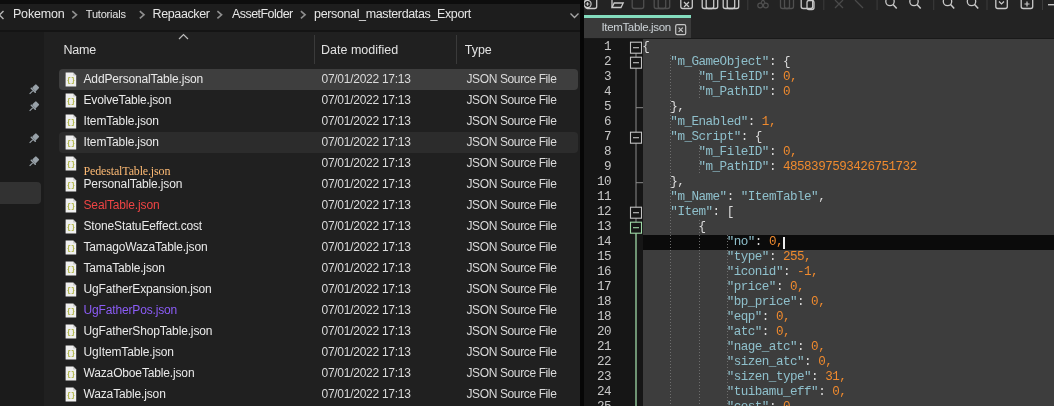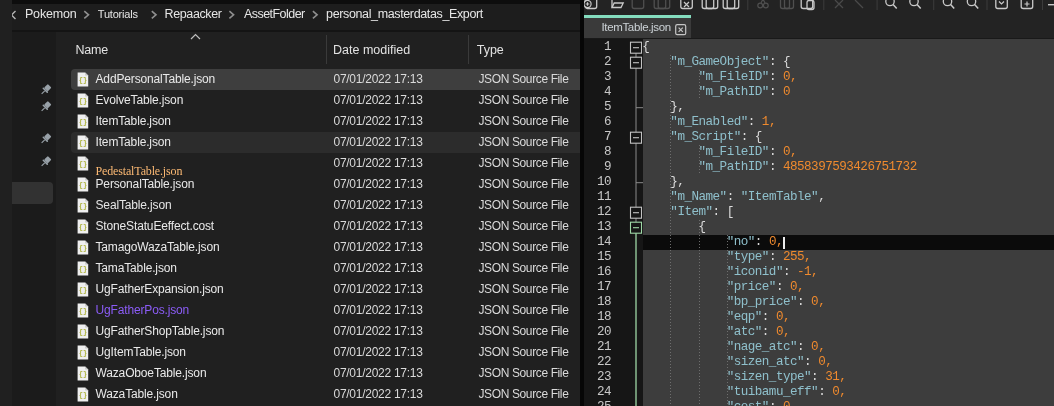--- a/index.html
+++ b/index.html
@@ -3,21 +3,21 @@
 *{margin:0;padding:0;box-sizing:border-box;border:0 solid transparent;}
 html,body{width:1054px;height:406px;overflow:hidden;background:#202020;}
 body{font-family:"Liberation Sans",sans-serif;position:relative;}
 .a{position:absolute;}
 .mono{font-family:"Liberation Mono",monospace;font-size:12.6px;letter-spacing:-0.52px;white-space:pre;}
 .s{color:#8fc0cc;}
 .p{color:#dcdcdc;}
 .n{color:#ef8a2e;}
 </style></head><body>
 
-<div class="a" style="left:0;top:0;width:582px;height:406px;background:#202020;overflow:hidden;margin-left:12px;">
+<div class="a" style="left:0;top:0;width:582px;height:406px;background:#202020;overflow:hidden;">
 <div class="a" style="left:0;top:0;width:582px;height:4px;background:#0d0d0d;"></div>
 <div class="a" style="left:0;top:4px;width:582px;height:26px;background:#1d1d1d;"></div>
 <div class="a" style="left:0;top:30px;width:582px;height:2px;background:#141414;"></div>
 <div class="a" style="left:12.9px;top:7px;height:14px;line-height:14px;font-size:12.5px;color:#e6e6e6;letter-spacing:-0.15px;">Pokemon</div>
 <div class="a" style="left:85.8px;top:7px;height:14px;line-height:14px;font-size:11px;color:#e6e6e6;letter-spacing:-0.2px;">Tutorials</div>
 <div class="a" style="left:152.6px;top:7px;height:14px;line-height:14px;font-size:12.5px;color:#e6e6e6;letter-spacing:-0.4px;">Repaacker</div>
 <div class="a" style="left:232px;top:7px;height:14px;line-height:14px;font-size:12.5px;color:#e6e6e6;letter-spacing:-0.55px;">AssetFolder</div>
 <div class="a" style="left:314.1px;top:7px;height:14px;line-height:14px;font-size:12.5px;color:#e6e6e6;letter-spacing:-0.37px;">personal_masterdatas_Export</div>
 <svg class="a" style="left:0;top:0;" width="582" height="30" viewBox="0 0 582 30">
       <polyline points="72.30000000000001,11.2 76.5,14.8 72.30000000000001,18.4" fill="none" stroke="#8f8f8f" stroke-width="1.6"></polyline>
@@ -107,21 +107,21 @@
       <text x="5.9" y="10.3" font-family="Liberation Mono,monospace" font-size="7" font-weight="bold" fill="#adb23d" text-anchor="middle">{}</text>
     </svg>
 <div class="a" style="left:83.5px;top:177.0px;height:15px;line-height:15px;font-size:12px;color:#e9e9e9;letter-spacing:-0.15px;">PersonalTable.json</div>
 <div class="a" style="left:321.5px;top:177.0px;height:15px;line-height:15px;font-size:12px;color:#dadada;letter-spacing:-0.27px;">07/01/2022 17:13</div>
 <div class="a" style="left:466.5px;top:177.0px;height:15px;line-height:15px;font-size:12px;color:#dadada;letter-spacing:-0.38px;">JSON Source File</div>
 <svg class="a" style="left:65px;top:198.0px;" width="12" height="15" viewBox="0 0 12 15">
       <path d="M0.6 0.4 h7.6 l3 3 V14.6 H0.6 Z" fill="#efefef"></path>
       <path d="M8.2 0.4 l3 3 H8.2 Z" fill="#c6c6c6"></path>
       <text x="5.9" y="10.3" font-family="Liberation Mono,monospace" font-size="7" font-weight="bold" fill="#adb23d" text-anchor="middle">{}</text>
     </svg>
-<div class="a" style="left:83.5px;top:198.0px;height:15px;line-height:15px;font-size:12px;color:#e5e5e5;letter-spacing:-0.15px;">SealTable.json</div>
+<div class="a" style="left:83.5px;top:198.0px;height:15px;line-height:15px;font-size:12px;color:#ef4444;letter-spacing:-0.15px;">SealTable.json</div>
 <div class="a" style="left:321.5px;top:198.0px;height:15px;line-height:15px;font-size:12px;color:#dadada;letter-spacing:-0.27px;">07/01/2022 17:13</div>
 <div class="a" style="left:466.5px;top:198.0px;height:15px;line-height:15px;font-size:12px;color:#dadada;letter-spacing:-0.38px;">JSON Source File</div>
 <svg class="a" style="left:65px;top:219.0px;" width="12" height="15" viewBox="0 0 12 15">
       <path d="M0.6 0.4 h7.6 l3 3 V14.6 H0.6 Z" fill="#efefef"></path>
       <path d="M8.2 0.4 l3 3 H8.2 Z" fill="#c6c6c6"></path>
       <text x="5.9" y="10.3" font-family="Liberation Mono,monospace" font-size="7" font-weight="bold" fill="#adb23d" text-anchor="middle">{}</text>
     </svg>
 <div class="a" style="left:83.5px;top:219.0px;height:15px;line-height:15px;font-size:12px;color:#e9e9e9;letter-spacing:-0.15px;">StoneStatuEeffect.cost</div>
 <div class="a" style="left:321.5px;top:219.0px;height:15px;line-height:15px;font-size:12px;color:#dadada;letter-spacing:-0.27px;">07/01/2022 17:13</div>
 <div class="a" style="left:466.5px;top:219.0px;height:15px;line-height:15px;font-size:12px;color:#dadada;letter-spacing:-0.38px;">JSON Source File</div>

